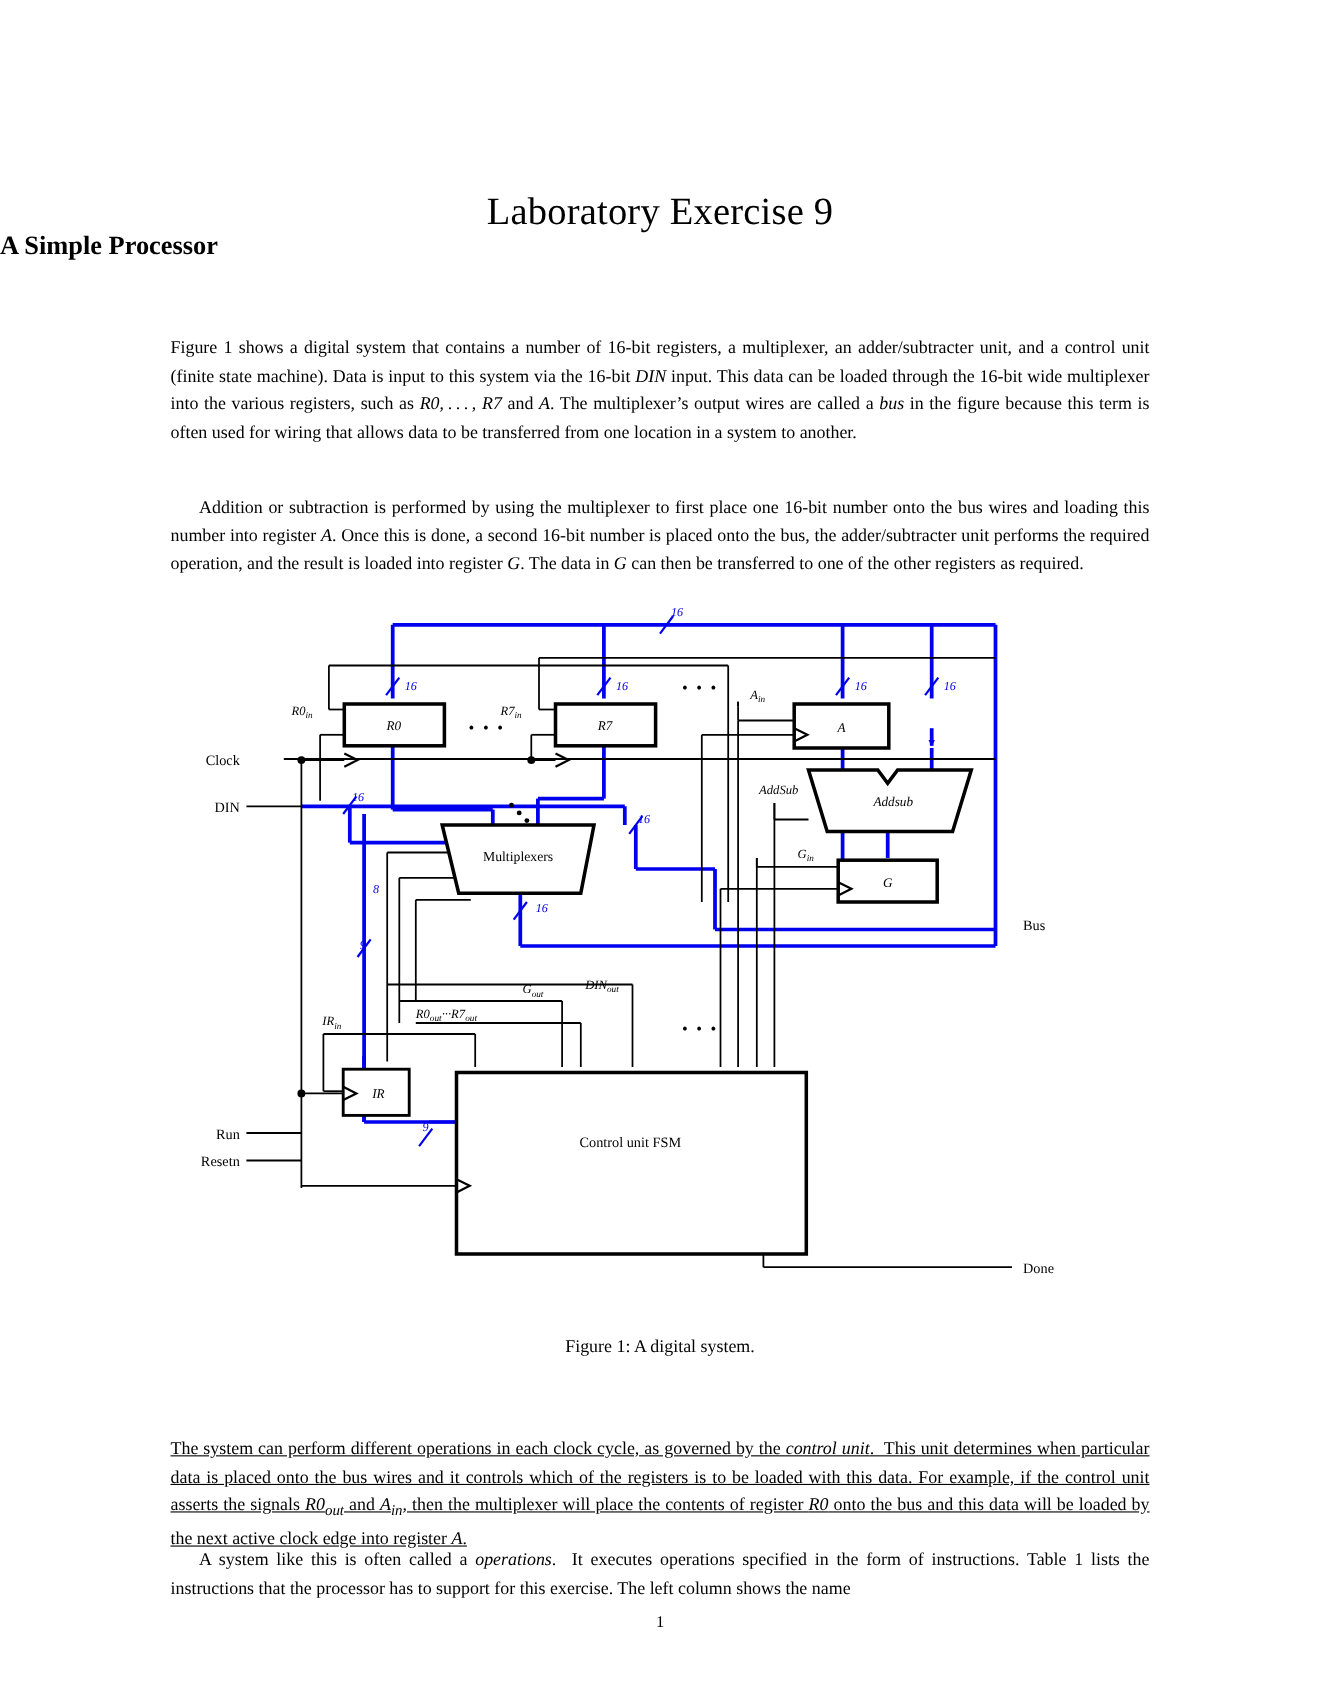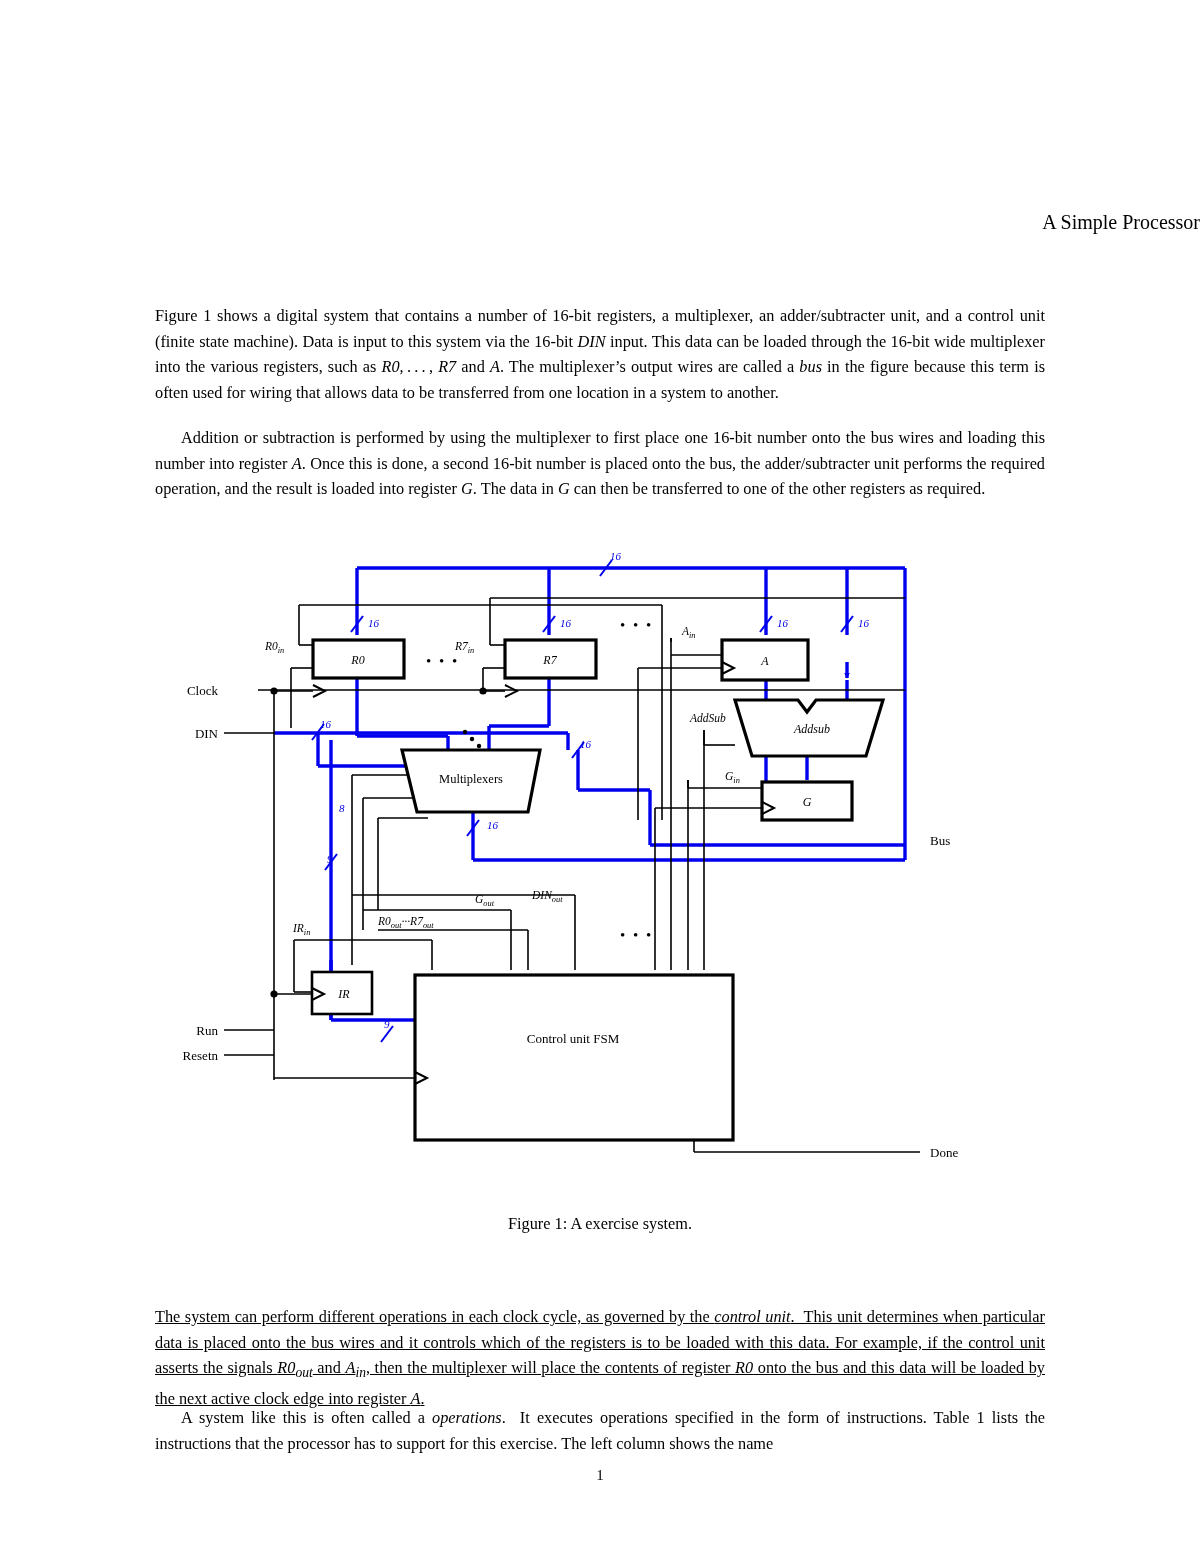--- a/index.html
+++ b/index.html
@@ -12,29 +12,29 @@
     overflow:hidden;
   }
   .page{position:absolute;inset:0;}
   .title{
     position:absolute;left:0;right:0;top:150px;
     text-align:center;font-size:35px;font-weight:400;
     letter-spacing:0.2px;
   }
   .subtitle{
     position:absolute;left:0;right:0;top:211px;
-    text-align:right;font-size:20px;font-weight:400;
+    text-align:left;font-size:24px;font-weight:700;
   }
   .body-col{
     position:absolute;left:155px;width:890px;
     font-size:16.3px;line-height:25.4px;
     text-align:justify;text-justify:inter-word;
   }
   #para1{top:287px;}
-  #para2{top:409px;text-indent:26px;}
+  #para2{top:432px;text-indent:26px;}
   #para4{top:1288px;text-decoration:underline;}
   #para5{top:1389px;text-indent:26px;}
   .caption{
     position:absolute;left:0;right:0;top:1214px;
     text-align:center;font-size:16.3px;
   }
   .pageno{
     position:absolute;left:0;right:0;top:1467px;
     text-align:center;font-size:15px;
   }
@@ -47,20 +47,21 @@
   .lbl-box{font-size:12px;fill:#000;font-style:italic;text-anchor:middle;}
   .lbl-big{font-size:13px;fill:#000;text-anchor:middle;}
   .lbl-io{font-size:13px;fill:#000;}
   .sub{font-size:8.4px;font-style:italic;}
 </style>
 </head>
 <body>
 
 <div class="page">
 
+  <h1 class="title">Laboratory Exercise 9</h1>
   <div class="subtitle">A Simple Processor</div>
 
   <p class="body-col" id="para1">Figure 1 shows a digital system that contains a number of 16-bit registers, a multiplexer, an adder/subtracter unit, and a control unit (finite state machine). Data is input to this system via the 16-bit <span class="it">DIN</span> input. This data can be loaded through the 16-bit wide multiplexer into the various registers, such as <span class="it">R0</span>, . . . , <span class="it">R7</span> and <span class="it">A</span>. The multiplexer’s output wires are called a <span class="it">bus</span> in the figure because this term is often used for wiring that allows data to be transferred from one location in a system to another.</p>
 
   <p class="body-col" id="para2">Addition or subtraction is performed by using the multiplexer to first place one 16-bit number onto the bus wires and loading this number into register <span class="it">A</span>. Once this is done, a second 16-bit number is placed onto the bus, the adder/subtracter unit performs the required operation, and the result is loaded into register <span class="it">G</span>. The data in <span class="it">G</span> can then be transferred to one of the other registers as required.</p>
 
   <div class="fig-wrap">
   <svg width="1200" height="660" viewBox="0 0 1200 660">
     <defs>
       <marker id="ar" markerWidth="7" markerHeight="7" refX="5.5" refY="3" orient="auto" markerUnits="userSpaceOnUse">
@@ -287,21 +288,21 @@
       <text x="620" y="400" style="font-size:15px;letter-spacing:2px">• • •</text>
       <g>
         <circle cx="465" cy="192" r="2.2"></circle>
         <circle cx="472" cy="199" r="2.2"></circle>
         <circle cx="479" cy="206" r="2.2"></circle>
       </g>
     </g>
   </svg>
   </div>
 
-  <div class="caption">Figure 1: A exercise system.</div>
+  <div class="caption">Figure 1: A digital system.</div>
 
   <p class="body-col" id="para4">The system can perform different operations in each clock cycle, as governed by the <span class="it">control unit</span>.&nbsp; This unit determines when particular data is placed onto the bus wires and it controls which of the registers is to be loaded with this data. For example, if the control unit asserts the signals <span class="it">R0<sub>out</sub></span> and <span class="it">A<sub>in</sub></span>, then the multiplexer will place the contents of register <span class="it">R0</span> onto the bus and this data will be loaded by the next active clock edge into register <span class="it">A</span>.</p>
 
   <p class="body-col" id="para5">A system like this is often called a <span class="it">operations</span>.&nbsp; It executes operations specified in the form of instructions. Table 1 lists the instructions that the processor has to support for this exercise. The left column shows the name</p>
 
   <div class="pageno">1</div>
 
 </div>
 
 </body></html>

